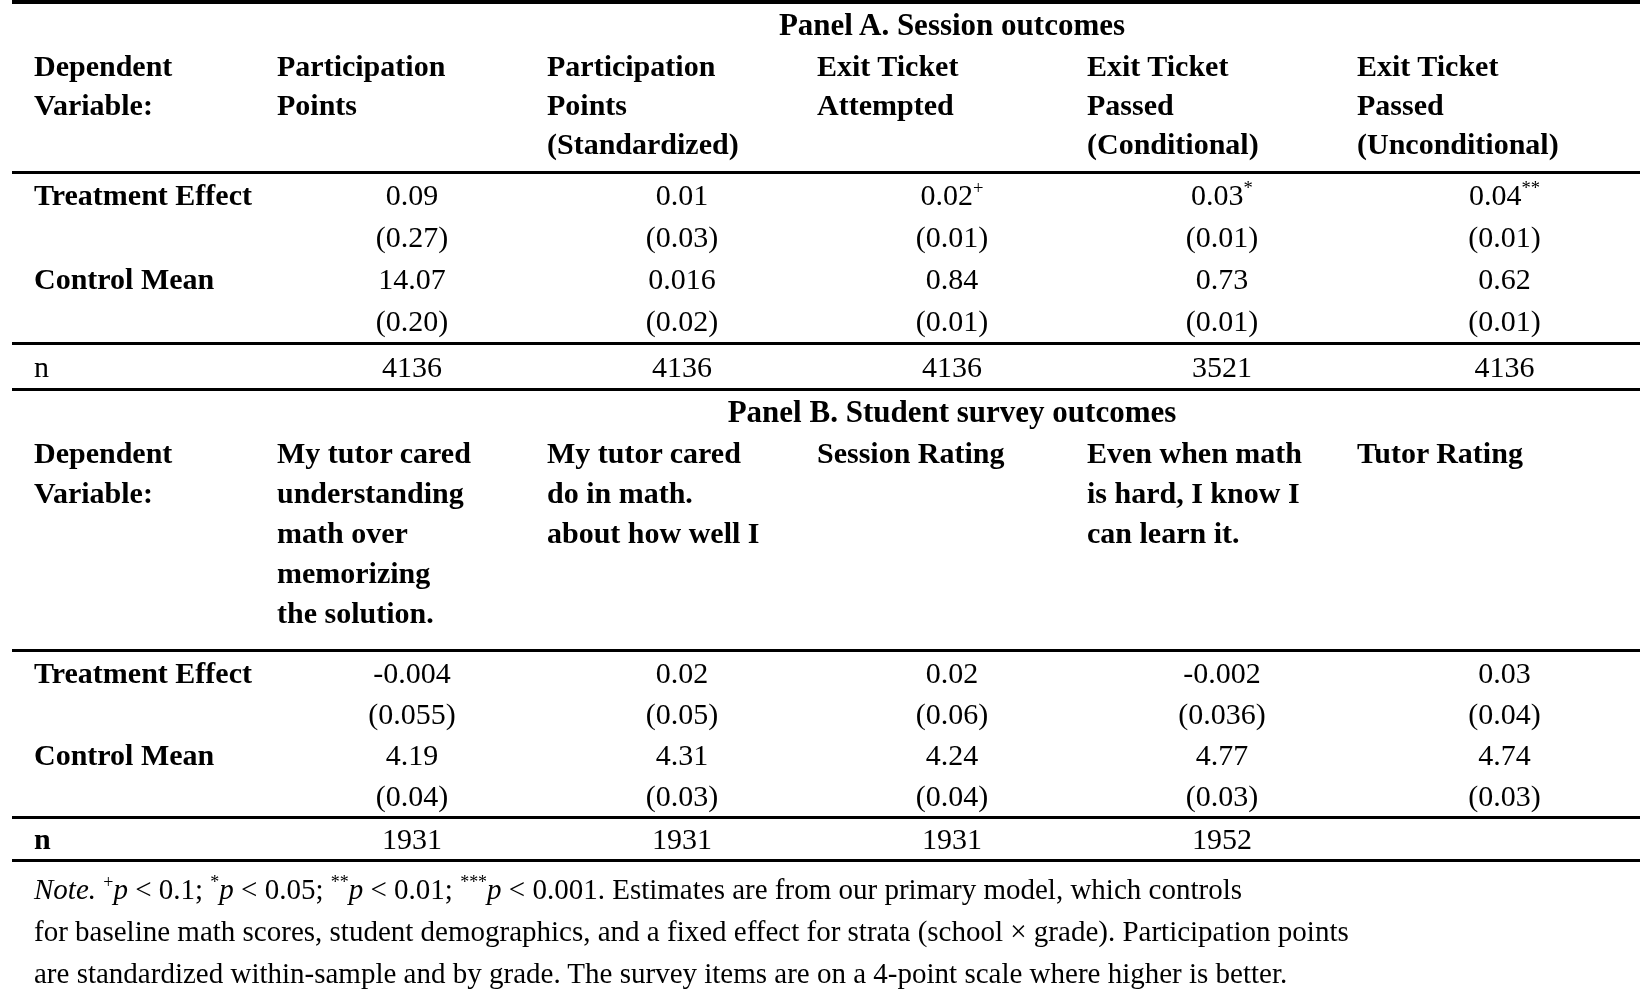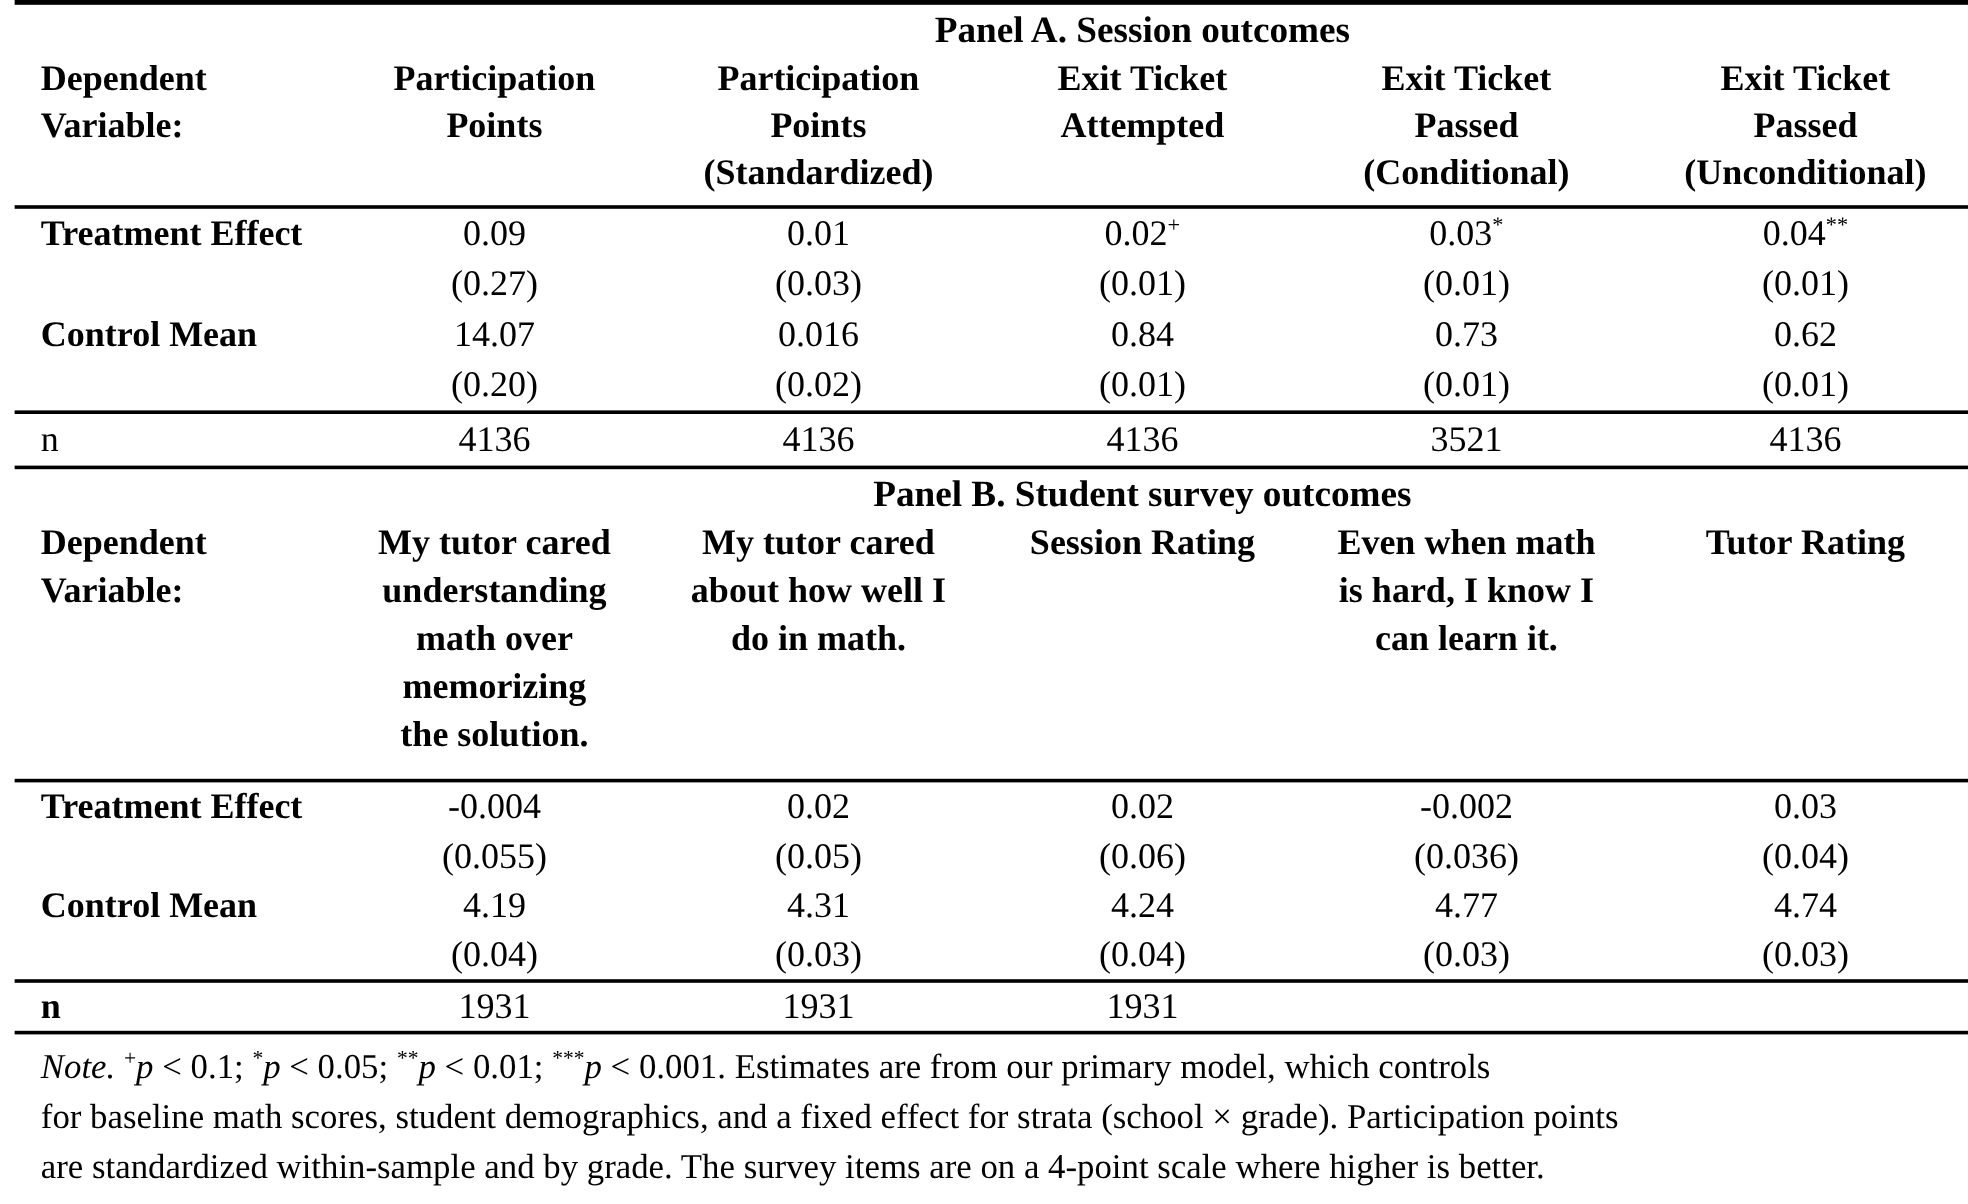--- a/index.html
+++ b/index.html
@@ -13,21 +13,21 @@
   }
   .rule{background:#000;width:1640px;}
   .rule.thick{height:4px;}
   .rule.thin{height:3px;}
   .panel-title{
     font-weight:700;font-size:31px;line-height:42px;height:42px;
     margin-left:240px;width:1400px;text-align:center;
   }
   .grid{display:grid;grid-template-columns:265px 270px 270px 270px 270px 1fr;}
   .stub{padding-left:22px;text-align:left;}
-  .hdr .hline{font-size:30px;line-height:39px;font-weight:700;text-align:center;}
+  .hdr .hline{font-size:30px;line-height:39px;font-weight:700;text-align:left;}
   .hdr .stub .hline{text-align:left;}
   .hdr-a{padding-bottom:8px;}
   .hdr-b{padding-bottom:16px;}
   .hdr-b .hline{line-height:40px;}
   .vrow{height:42px;font-size:30px;align-items:center;}
   .vrow-b{height:41px;}
   .num{text-align:center;}
   .bold{font-weight:700;}
   .nrow-a{height:43px;}
   .nrow-b{height:40px;}
@@ -136,22 +136,22 @@
     </div>
     <div>
       <div class="hline">My tutor cared</div>
       <div class="hline">understanding</div>
       <div class="hline">math over</div>
       <div class="hline">memorizing</div>
       <div class="hline">the solution.</div>
     </div>
     <div>
       <div class="hline">My tutor cared</div>
+      <div class="hline">do in math.</div>
       <div class="hline">about how well I</div>
-      <div class="hline">do in math.</div>
       <div class="hline"></div>
       <div class="hline"></div>
     </div>
     <div>
       <div class="hline">Session Rating</div>
       <div class="hline"></div>
     </div>
     <div>
       <div class="hline">Even when math</div>
       <div class="hline">is hard, I know I</div>
@@ -203,20 +203,21 @@
     <div class="num">(0.03)</div>
   </div>
 
   <div class="rule thin"></div>
 
   <div class="grid vrow nrow-b">
     <div class="stub bold">n</div>
     <div class="num">1931</div>
     <div class="num">1931</div>
     <div class="num">1931</div>
+    <div class="num">1952</div>
   </div>
 
   <div class="rule thin"></div>
 
   <div class="note">
     <div><i>Note.</i>
       <span><sup>+</sup><i>p</i><span> &lt; 0.1; </span></span><span><sup>*</sup><i>p</i><span> &lt; 0.05; </span></span><span><sup>**</sup><i>p</i><span> &lt; 0.01; </span></span><span><sup>***</sup><i>p</i><span> &lt; 0.001. </span></span><span>Estimates are from our primary model, which controls</span>
     </div>
     <div>for baseline math scores, student demographics, and a fixed effect for strata (school × grade). Participation points</div>
     <div>are standardized within-sample and by grade. The survey items are on a 4-point scale where higher is better.</div>

